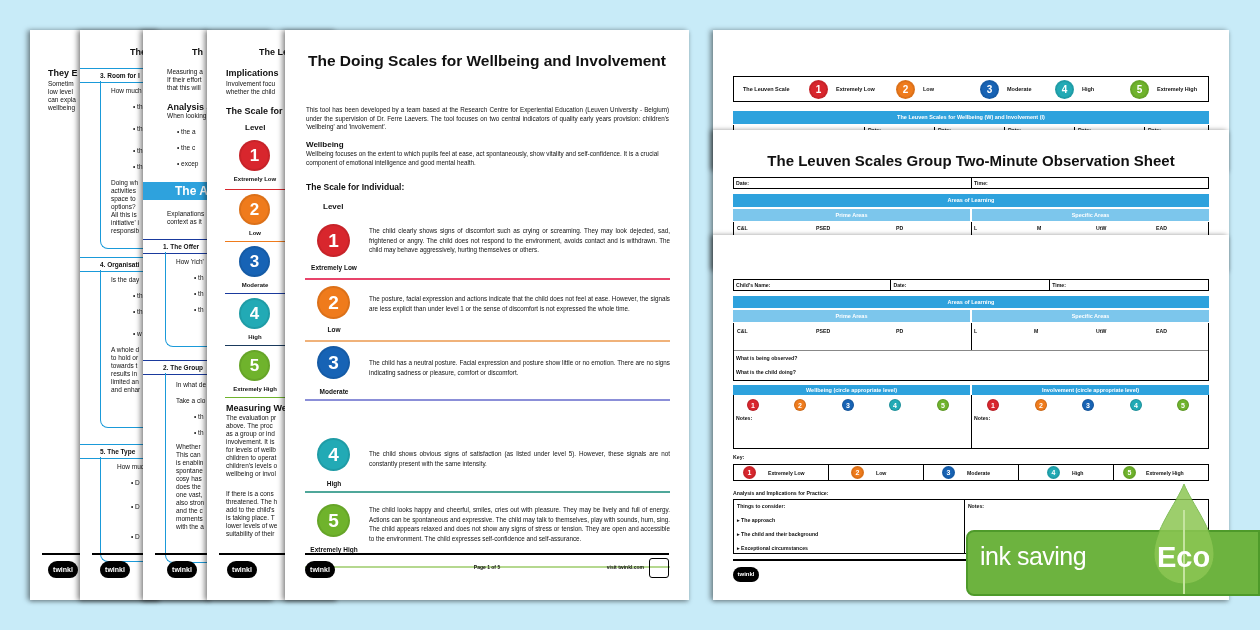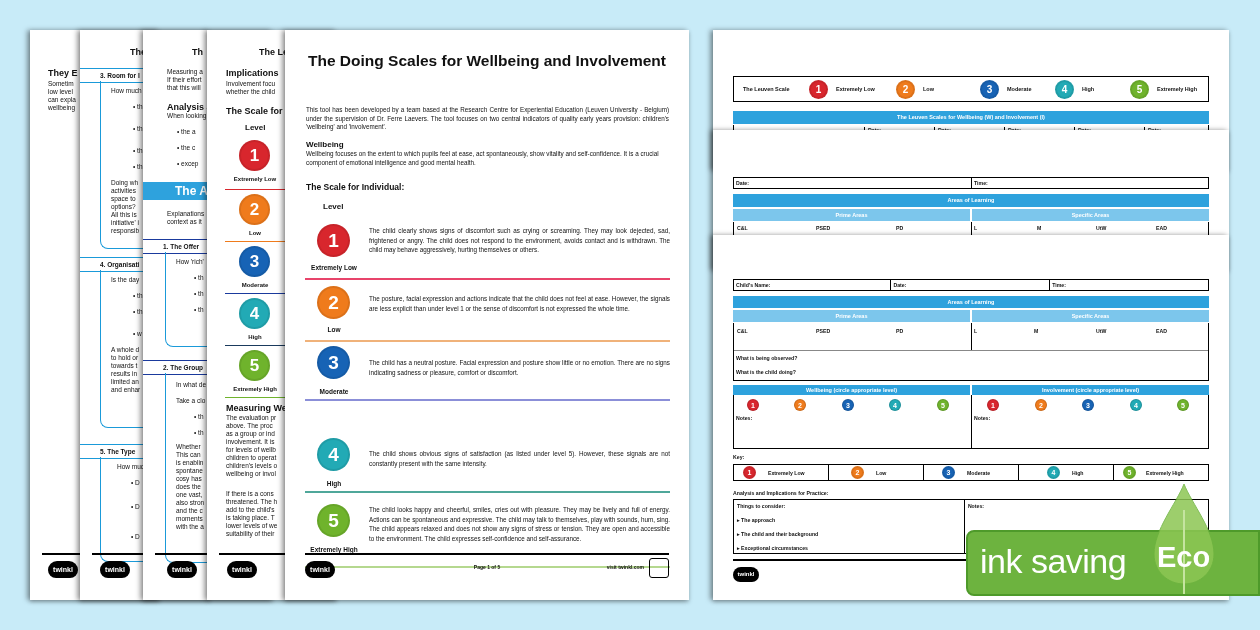--- a/index.html
+++ b/index.html
@@ -62,21 +62,21 @@
   .rpage { left: 713px; width: 516px; }
   .rtitle { position: absolute; left: 0; right: 0; text-align: center; font-weight: bold; font-size: 15px; }
   .tbl { position: absolute; left: 20px; right: 20px; border: 1.3px solid #000; }
   .bluebar { position: absolute; left: 20px; right: 20px; background: #2ea2dd; color: #fff; font-size: 5.5px; font-weight: bold; text-align: center; }
   .ltbar { background: #7cc6ec; }
   .cell-lbl { position: absolute; font-size: 5.2px; font-weight: bold; white-space: nowrap; }
   .tiny-circle { position: absolute; width: 12px; height: 12px; font-size: 7px; border: 1px solid rgba(0,0,0,0.15); }
 
   
   #eco { position: absolute; left: 966px; top: 530px; width: 294px; height: 66px; background: #6db33f; border-radius: 8px 0 0 8px; border: 2px solid #4e9a2a; }
-  #eco-text { position: absolute; left: 12px; top: 10px; color: #fff; font-size: 34px; letter-spacing: -0.5px; }
+  #eco-text { position: absolute; left: 12px; top: 10px; color: #fff; font-size: 25px; letter-spacing: -0.5px; }
   #eco-leaf { position: absolute; left: 1150px; top: 482px; width: 68px; height: 112px; }
   #eco-word { position: absolute; left: 1157px; top: 541px; color: #fff; font-size: 29px; font-weight: bold; }
 </style>
 </head>
 <body>
 
 <div class="page" style="left:30px;top:30px;width:130px;height:570px;">
   <div class="heading" style="position:absolute;top:38px;left:18px;">They E</div>
   <div style="position:absolute;top:50px;left:18px;">
     <div class="small">Sometim</div>
@@ -301,20 +301,21 @@
   <div style="position:absolute;top:95px;left:20px;right:20px;height:12px;border-left:1px solid #000;border-right:1px solid #000;">
     <span class="cell-lbl" style="left:130px;top:2px;border-left:1px solid #000;padding-left:3px;">Date:</span>
     <span class="cell-lbl" style="left:200px;top:2px;border-left:1px solid #000;padding-left:3px;">Date:</span>
     <span class="cell-lbl" style="left:270px;top:2px;border-left:1px solid #000;padding-left:3px;">Date:</span>
     <span class="cell-lbl" style="left:340px;top:2px;border-left:1px solid #000;padding-left:3px;">Date:</span>
     <span class="cell-lbl" style="left:410px;top:2px;border-left:1px solid #000;padding-left:3px;">Date:</span>
   </div>
 </div>
 
 <div class="page rpage" style="top:130px;height:140px;">
+  <div class="rtitle" style="top:22px;">The Leuven Scales Group Two-Minute Observation Sheet</div>
   <div class="tbl" style="top:47px;height:12px;">
     <span class="cell-lbl" style="left:2px;top:2px;">Date:</span>
     <span style="position:absolute;left:50%;top:0;bottom:0;border-left:1px solid #000;"></span>
     <span class="cell-lbl" style="left:calc(50% + 3px);top:2px;">Time:</span>
   </div>
   <div class="bluebar" style="top:64px;height:13px;line-height:13px;">Areas of Learning</div>
   <div class="bluebar ltbar" style="top:79px;height:12px;line-height:12px;right:calc(50% + 1px);">Prime Areas</div>
   <div class="bluebar ltbar" style="top:79px;height:12px;line-height:12px;left:calc(50% + 1px);">Specific Areas</div>
   <div style="position:absolute;top:92px;left:20px;right:20px;height:20px;border-left:1px solid #000;border-right:1px solid #000;">
     <span class="cell-lbl" style="left:3px;top:3px;">C&amp;L</span>

